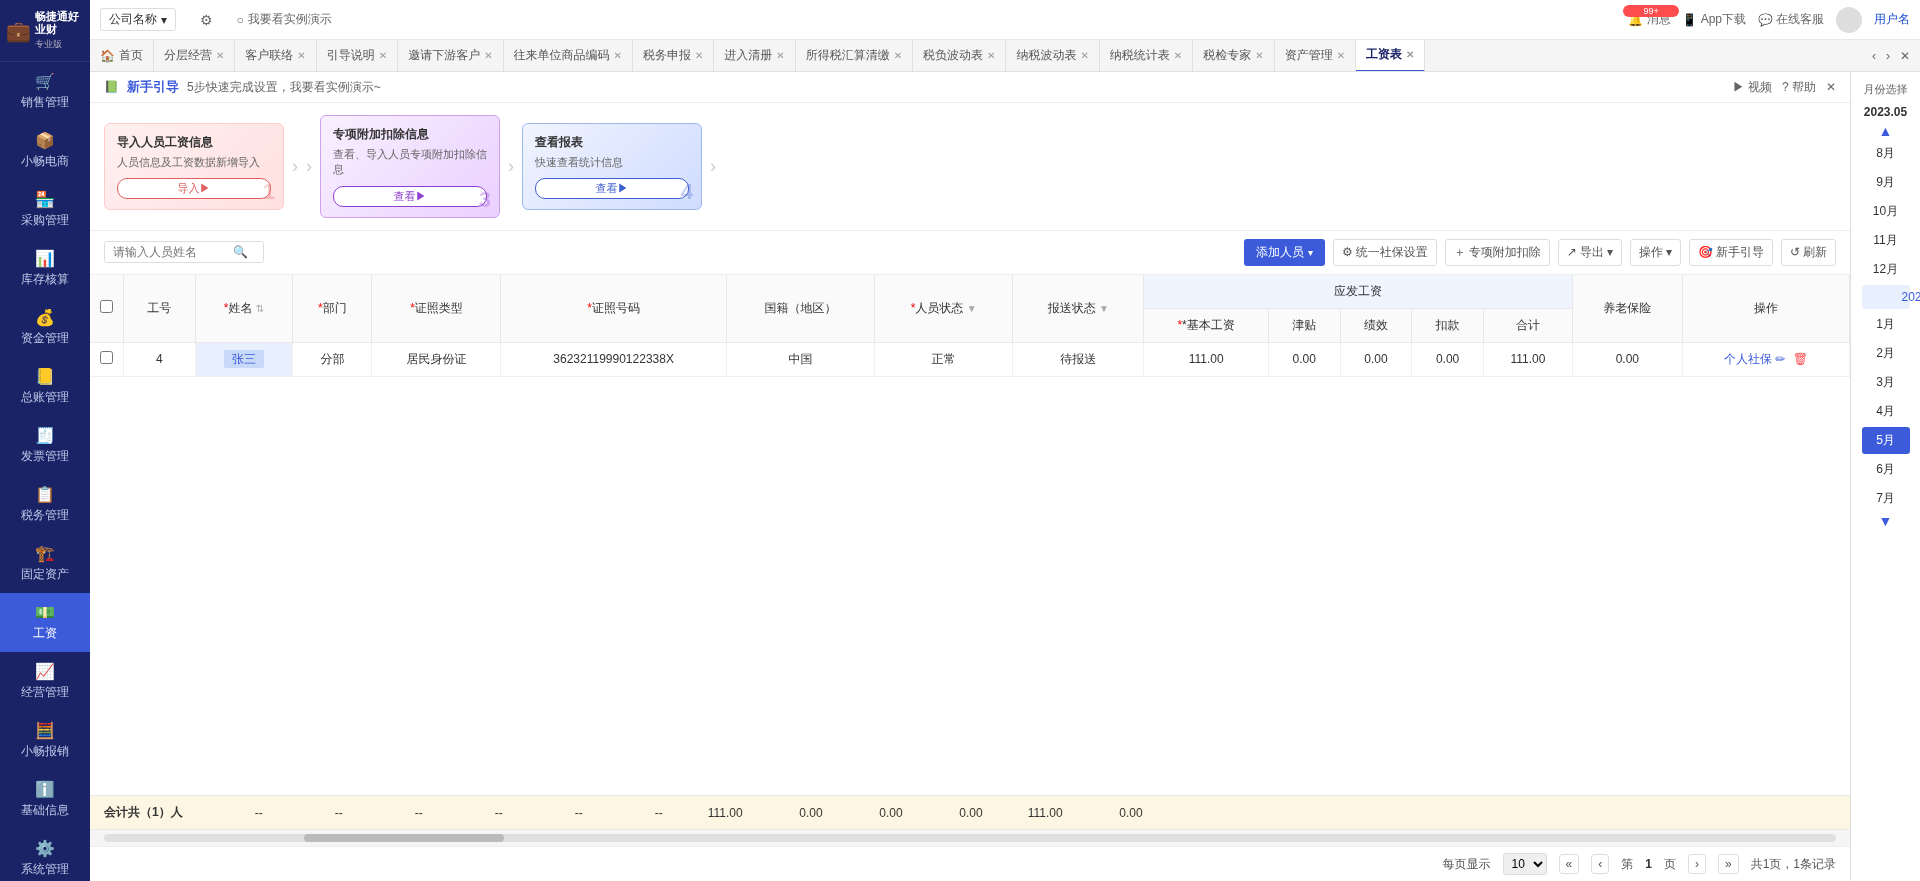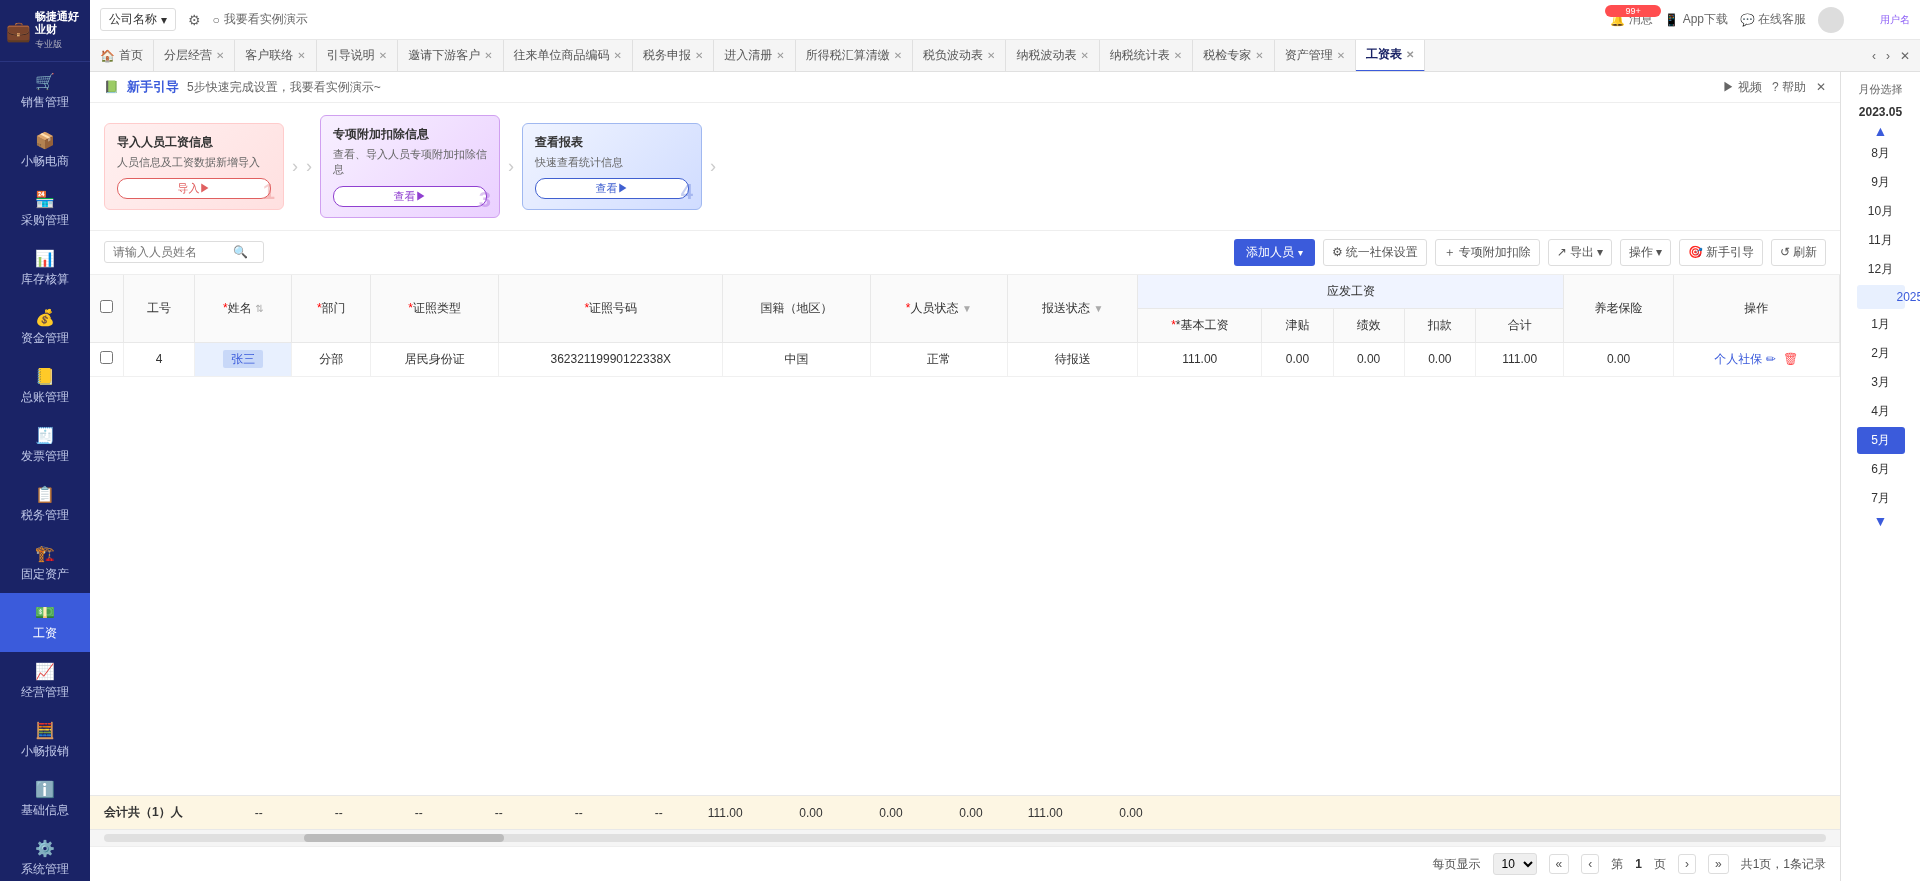--- a/index.html
+++ b/index.html
@@ -11,31 +11,31 @@
     .sidebar-logo-text { color: #fff; font-size: 11px; font-weight: bold; line-height: 1.2; }
     .sidebar-edition { color: #aab; font-size: 9px; margin-top: 2px; }
     .sidebar-item { display: flex; flex-direction: column; align-items: center; justify-content: center; padding: 10px 4px; color: #c0c8e8; cursor: pointer; font-size: 12px; gap: 3px; position: relative; }
     .sidebar-item.active { background: #3b5bdb; color: #fff; }
     .sidebar-item-icon { font-size: 16px; }
 
     
     .main { flex: 1; display: flex; flex-direction: column; overflow: hidden; }
 
     
-    .topbar { background: #fff; height: 40px; display: flex; align-items: center; padding: 0 10px; border-bottom: 1px solid #e8e8e8; gap: 8px; }
+    .topbar { background: #fff; height: 40px; display: flex; align-items: center; padding: 0 10px; border-bottom: 1px solid #e8e8e8; gap: 20px; }
     .topbar-company { display: flex; align-items: center; gap: 4px; color: #333; font-size: 12px; border: 1px solid #ddd; padding: 2px 8px; border-radius: 3px; cursor: pointer; }
     .topbar-gear { color: #666; cursor: pointer; font-size: 14px; padding: 4px; }
     .topbar-demo { color: #666; font-size: 12px; display: flex; align-items: center; gap: 4px; cursor: pointer; }
     .topbar-right { margin-left: auto; display: flex; align-items: center; gap: 12px; }
     .topbar-msg { position: relative; color: #666; cursor: pointer; display: flex; align-items: center; gap: 3px; }
     .badge { background: #ff4d4f; color: #fff; font-size: 9px; border-radius: 8px; padding: 1px 20px; position: absolute; top: -6px; right: -8px; }
     .topbar-app { color: #666; cursor: pointer; display: flex; align-items: center; gap: 3px; }
     .topbar-service { color: #666; cursor: pointer; display: flex; align-items: center; gap: 3px; }
     .topbar-avatar { width: 26px; height: 26px; border-radius: 50%; background: #ddd; cursor: pointer; }
-    .topbar-username { color: #8b5cf6; cursor: pointer; font-size: 10px; margin-left: 24px; }
+    .topbar-username { color: #1d4ed8; cursor: pointer; font-size: 12px; }
 
     
     .tabbar { background: #f5f5f5; height: 32px; display: flex; align-items: center; border-bottom: 1px solid #e0e0e0; overflow-x: auto; flex-shrink: 0; }
     .tab-item { display: flex; align-items: center; padding: 0 10px; height: 32px; white-space: nowrap; cursor: pointer; color: #555; font-size: 12px; border-right: 1px solid #e0e0e0; gap: 4px; flex-shrink: 0; }
     .tab-item.active { background: #fff; color: #1a2366; border-bottom: 2px solid #3b5bdb; font-weight: bold; }
     .tab-home { color: #555; }
     .tab-close { color: #999; font-size: 10px; cursor: pointer; }
     .tab-nav { display: flex; align-items: center; gap: 2px; margin-left: auto; padding-right: 6px; }
     .tab-nav-btn { cursor: pointer; color: #666; padding: 2px 4px; }
 
@@ -106,21 +106,21 @@
     .scrollbar-track { background: #e0e0e0; height: 8px; border-radius: 4px; position: relative; }
     .scrollbar-thumb { background: #bbb; height: 8px; border-radius: 4px; width: 200px; position: absolute; left: 200px; }
 
     
     .pagination { background: #fff; padding: 6px 14px; display: flex; align-items: center; justify-content: flex-end; gap: 12px; border-top: 1px solid #eee; flex-shrink: 0; font-size: 12px; color: #555; }
     .page-size-select { border: 1px solid #ddd; border-radius: 3px; padding: 2px 4px; font-size: 12px; }
     .page-btn { cursor: pointer; color: #555; padding: 2px 6px; border: 1px solid #ddd; border-radius: 3px; background: #fff; }
     .page-num { color: #333; font-weight: bold; }
 
     
-    .month-panel { width: 80px; background: #fff; border-left: 1px solid #e0e0e0; display: flex; flex-direction: column; align-items: center; padding: 6px 0; flex-shrink: 0; overflow-y: auto; }
+    .month-panel { width: 70px; background: #fff; border-left: 1px solid #e0e0e0; display: flex; flex-direction: column; align-items: center; padding: 6px 0; flex-shrink: 0; overflow-y: auto; }
     .month-panel-title { font-size: 11px; color: #666; padding: 4px 0; text-align: center; }
     .month-panel-year { font-size: 12px; color: #333; font-weight: bold; padding: 4px 0; text-align: center; }
     .month-panel-nav { color: #3b5bdb; cursor: pointer; font-size: 14px; }
     .month-item { width: 48px; text-align: center; padding: 5px 0; cursor: pointer; color: #333; border-radius: 3px; margin: 1px 0; font-size: 12px; }
     .month-item.active { background: #3b5bdb; color: #fff; border-radius: 3px; }
     .month-item.current-year { background: #e8f0fe; color: #3b5bdb; font-weight: normal; padding-left: 40px; }
   </style>
 </head>
 <body>
 

